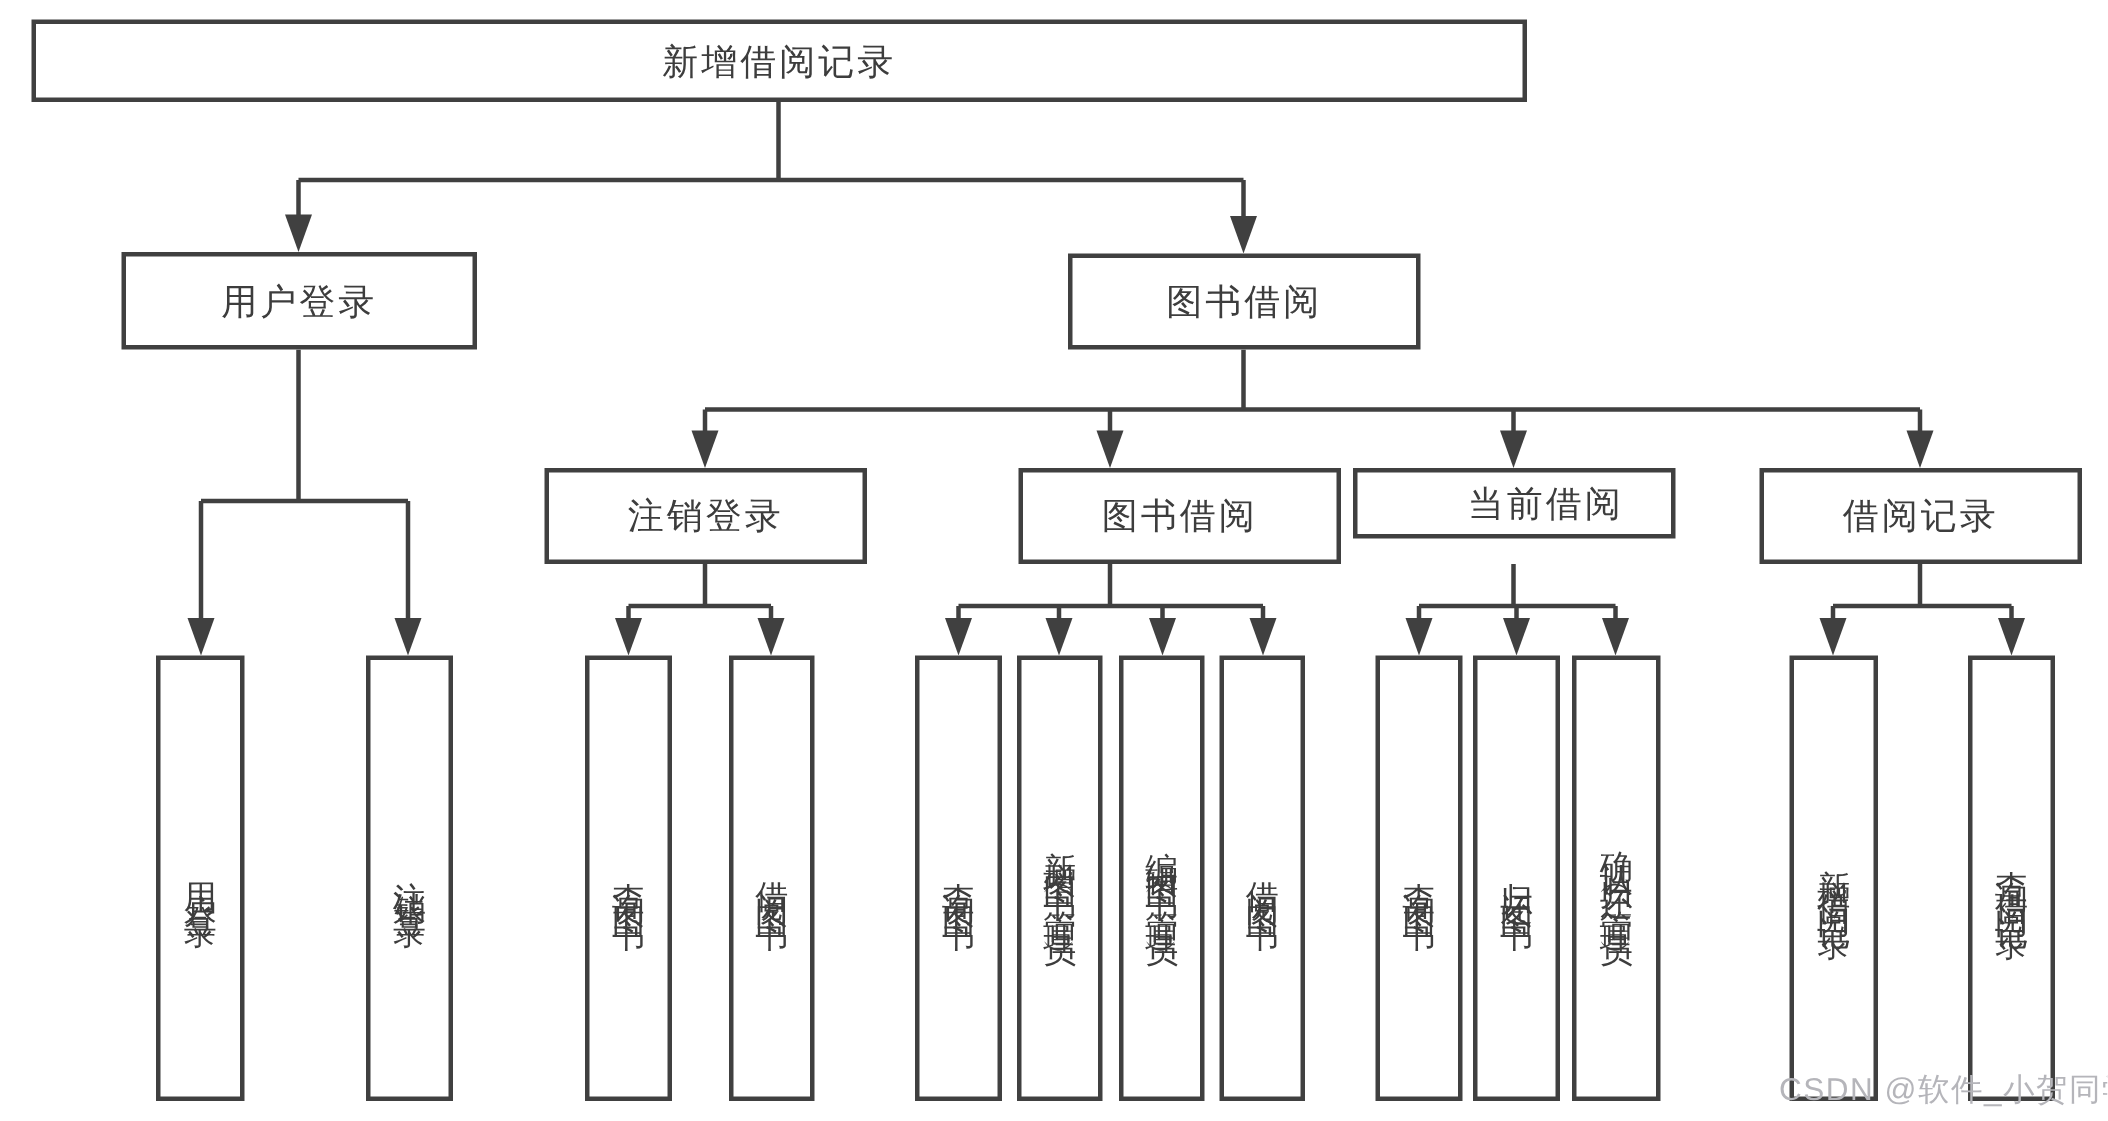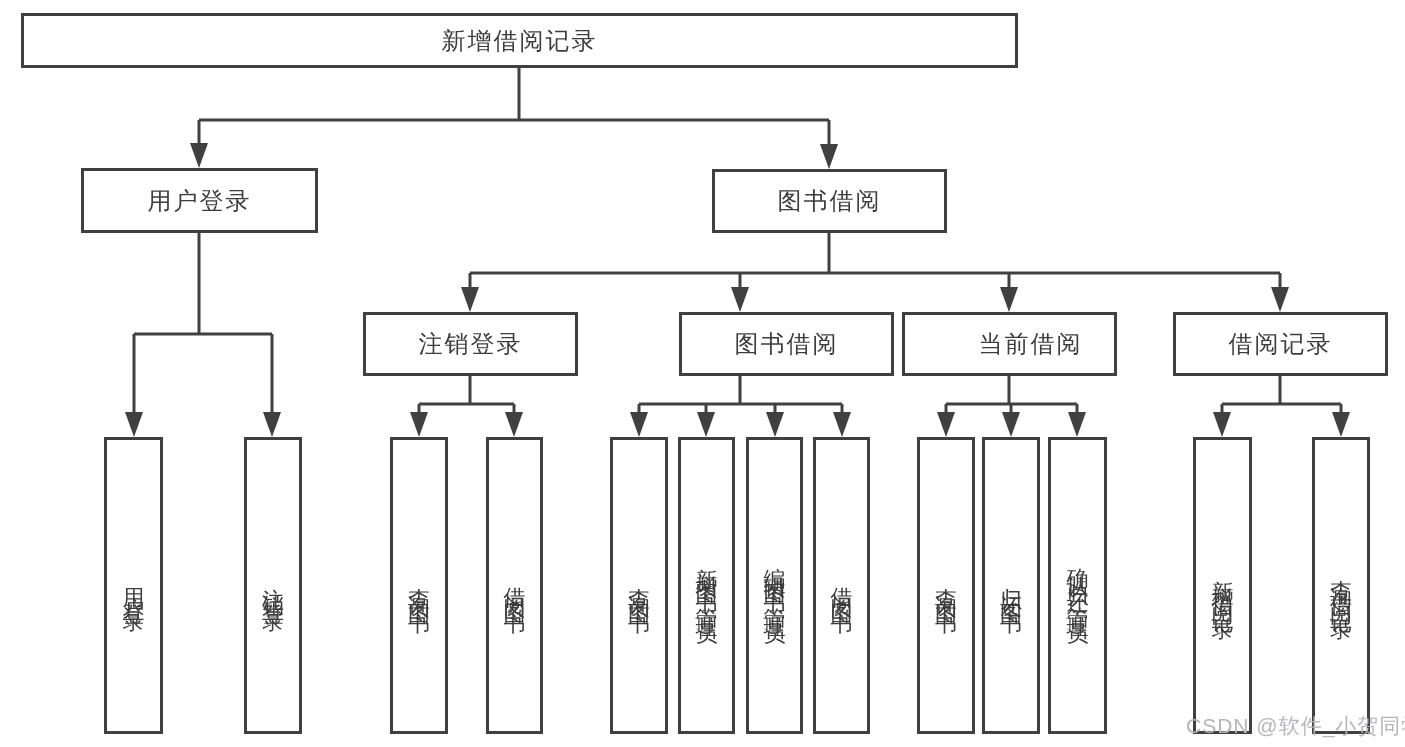--- a/index.html
+++ b/index.html
@@ -105,21 +105,21 @@
     </g>
   </svg>
 
   <div class="node h" style="left:21px; top:13px; width:997px; height:55px;">新增借阅记录</div>
 
   <div class="node h" style="left:81px; top:168px; width:237px; height:65px;">用户登录</div>
   <div class="node h" style="left:712px; top:169px; width:235px; height:64px;">图书借阅</div>
 
   <div class="node h" style="left:363px; top:312px; width:215px; height:64px;">注销登录</div>
   <div class="node h" style="left:632px; top:312px; width:215px; height:64px;margin-left:47px;">图书借阅</div>
-  <div class="node h" style="left:902px; top:312px; width:215px; height:64px;padding-left:42px;">当前借阅</div>
+  <div class="node h" style="left:902px; top:312px; width:215px; height:47px;padding-left:42px;">当前借阅</div>
   <div class="node h" style="left:1173px; top:312px; width:215px; height:64px;">借阅记录</div>
 
   <div class="node v" style="left:104px; top:437px; width:59px; height:297px;">用户登录</div>
   <div class="node v" style="left:244px; top:437px; width:58px; height:297px;">注销登录</div>
 
   <div class="node v" style="left:390px; top:437px; width:58px; height:297px;">查询图书</div>
   <div class="node v" style="left:486px; top:437px; width:57px; height:297px;">借阅图书</div>
 
   <div class="node v" style="left:610px; top:437px; width:58px; height:297px;">查询图书</div>
   <div class="node v" style="left:678px; top:437px; width:57px; height:297px;">新增图书（管理员）</div>

